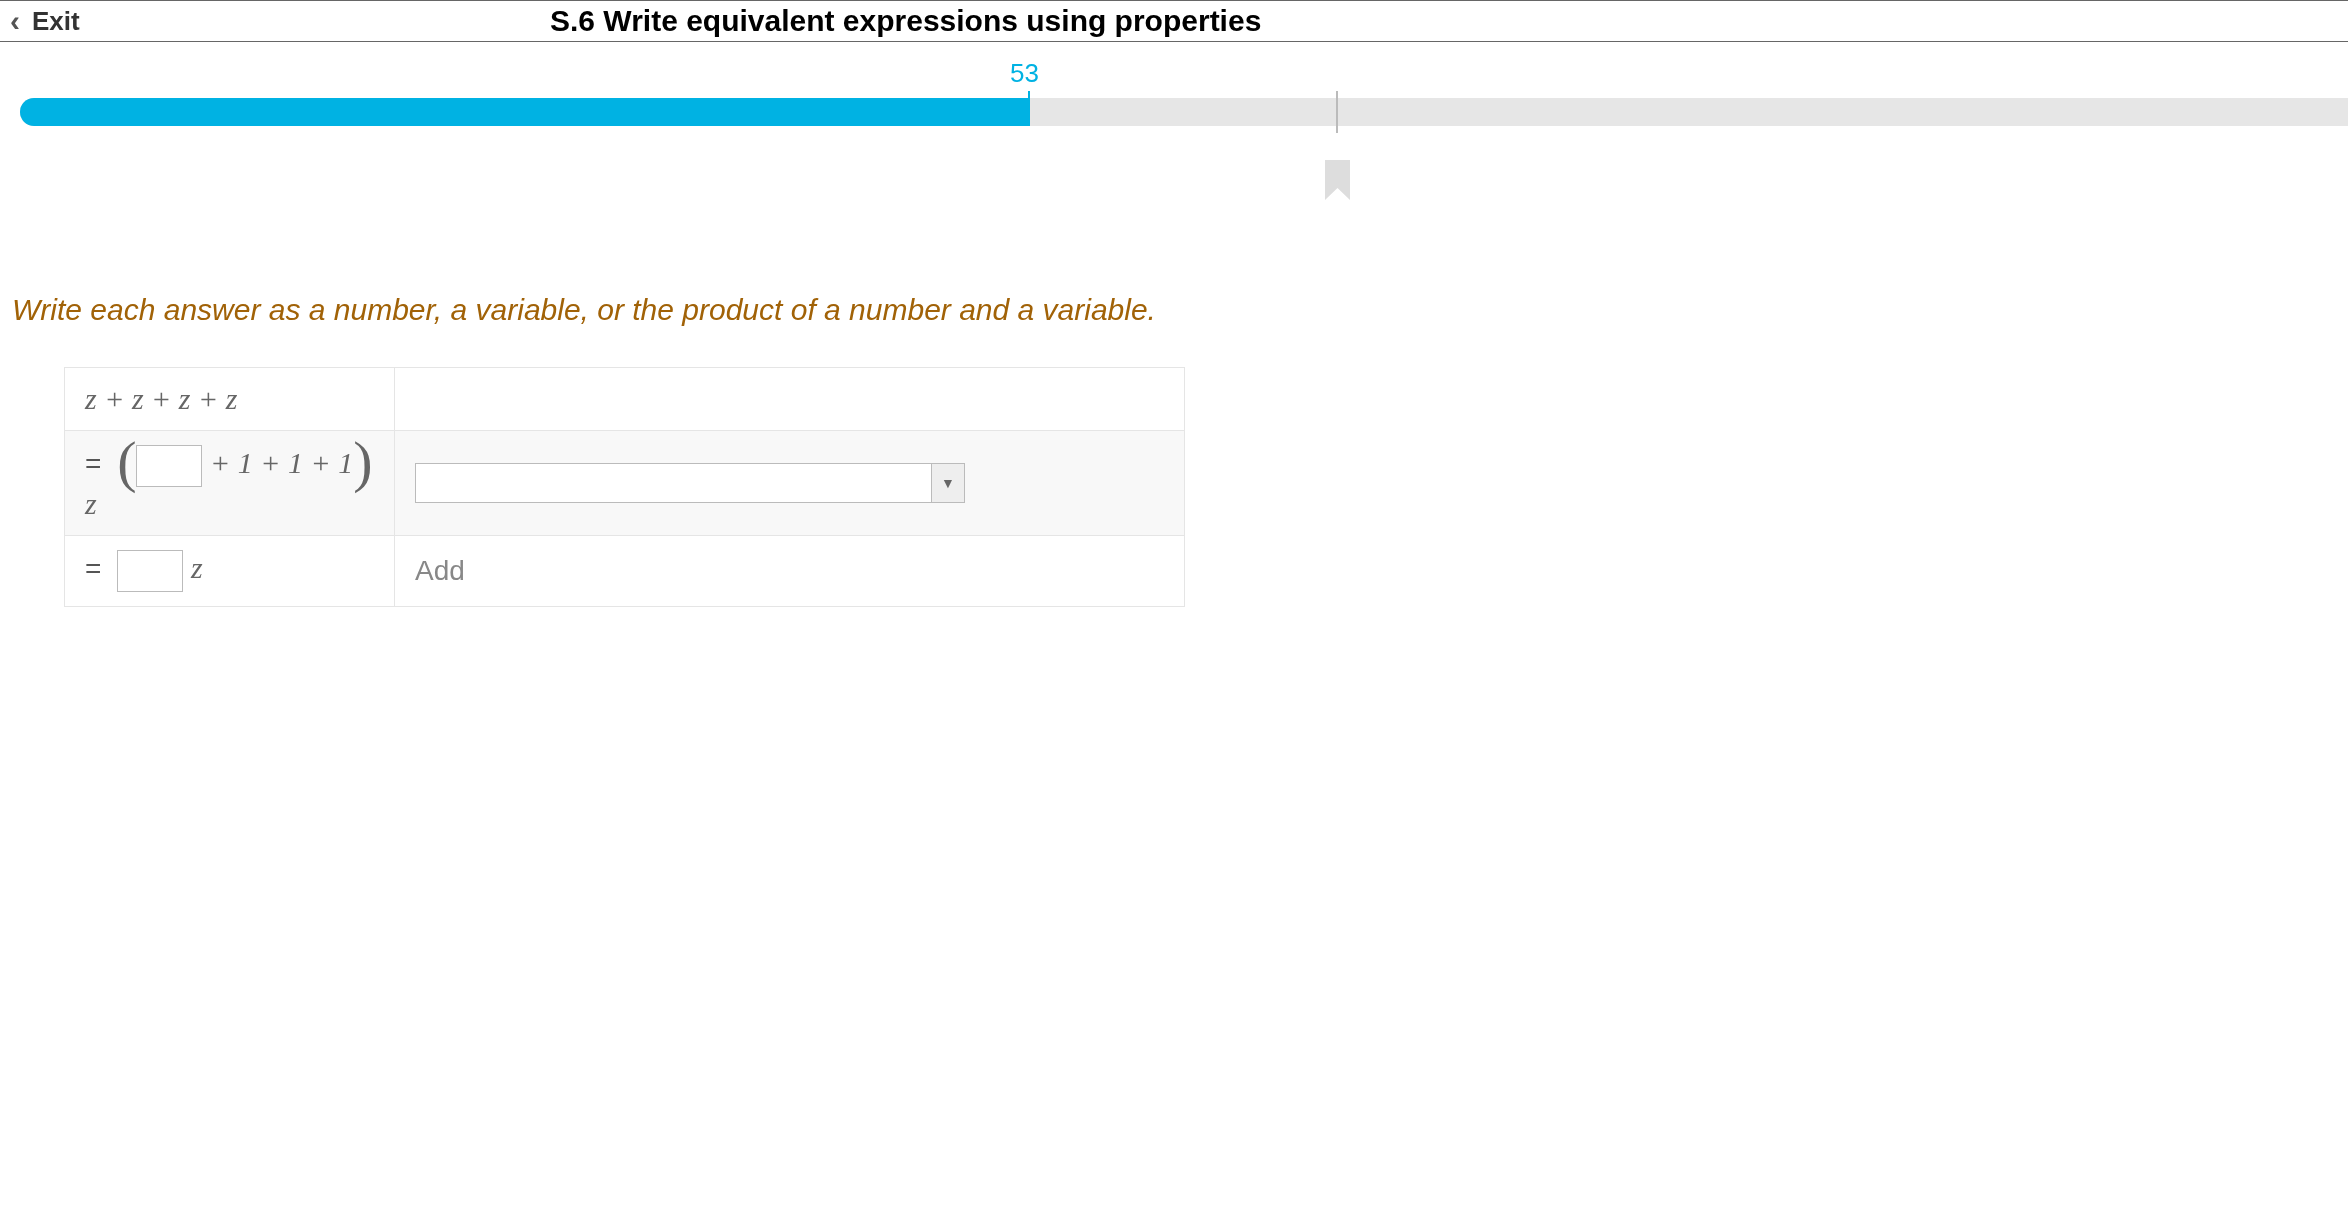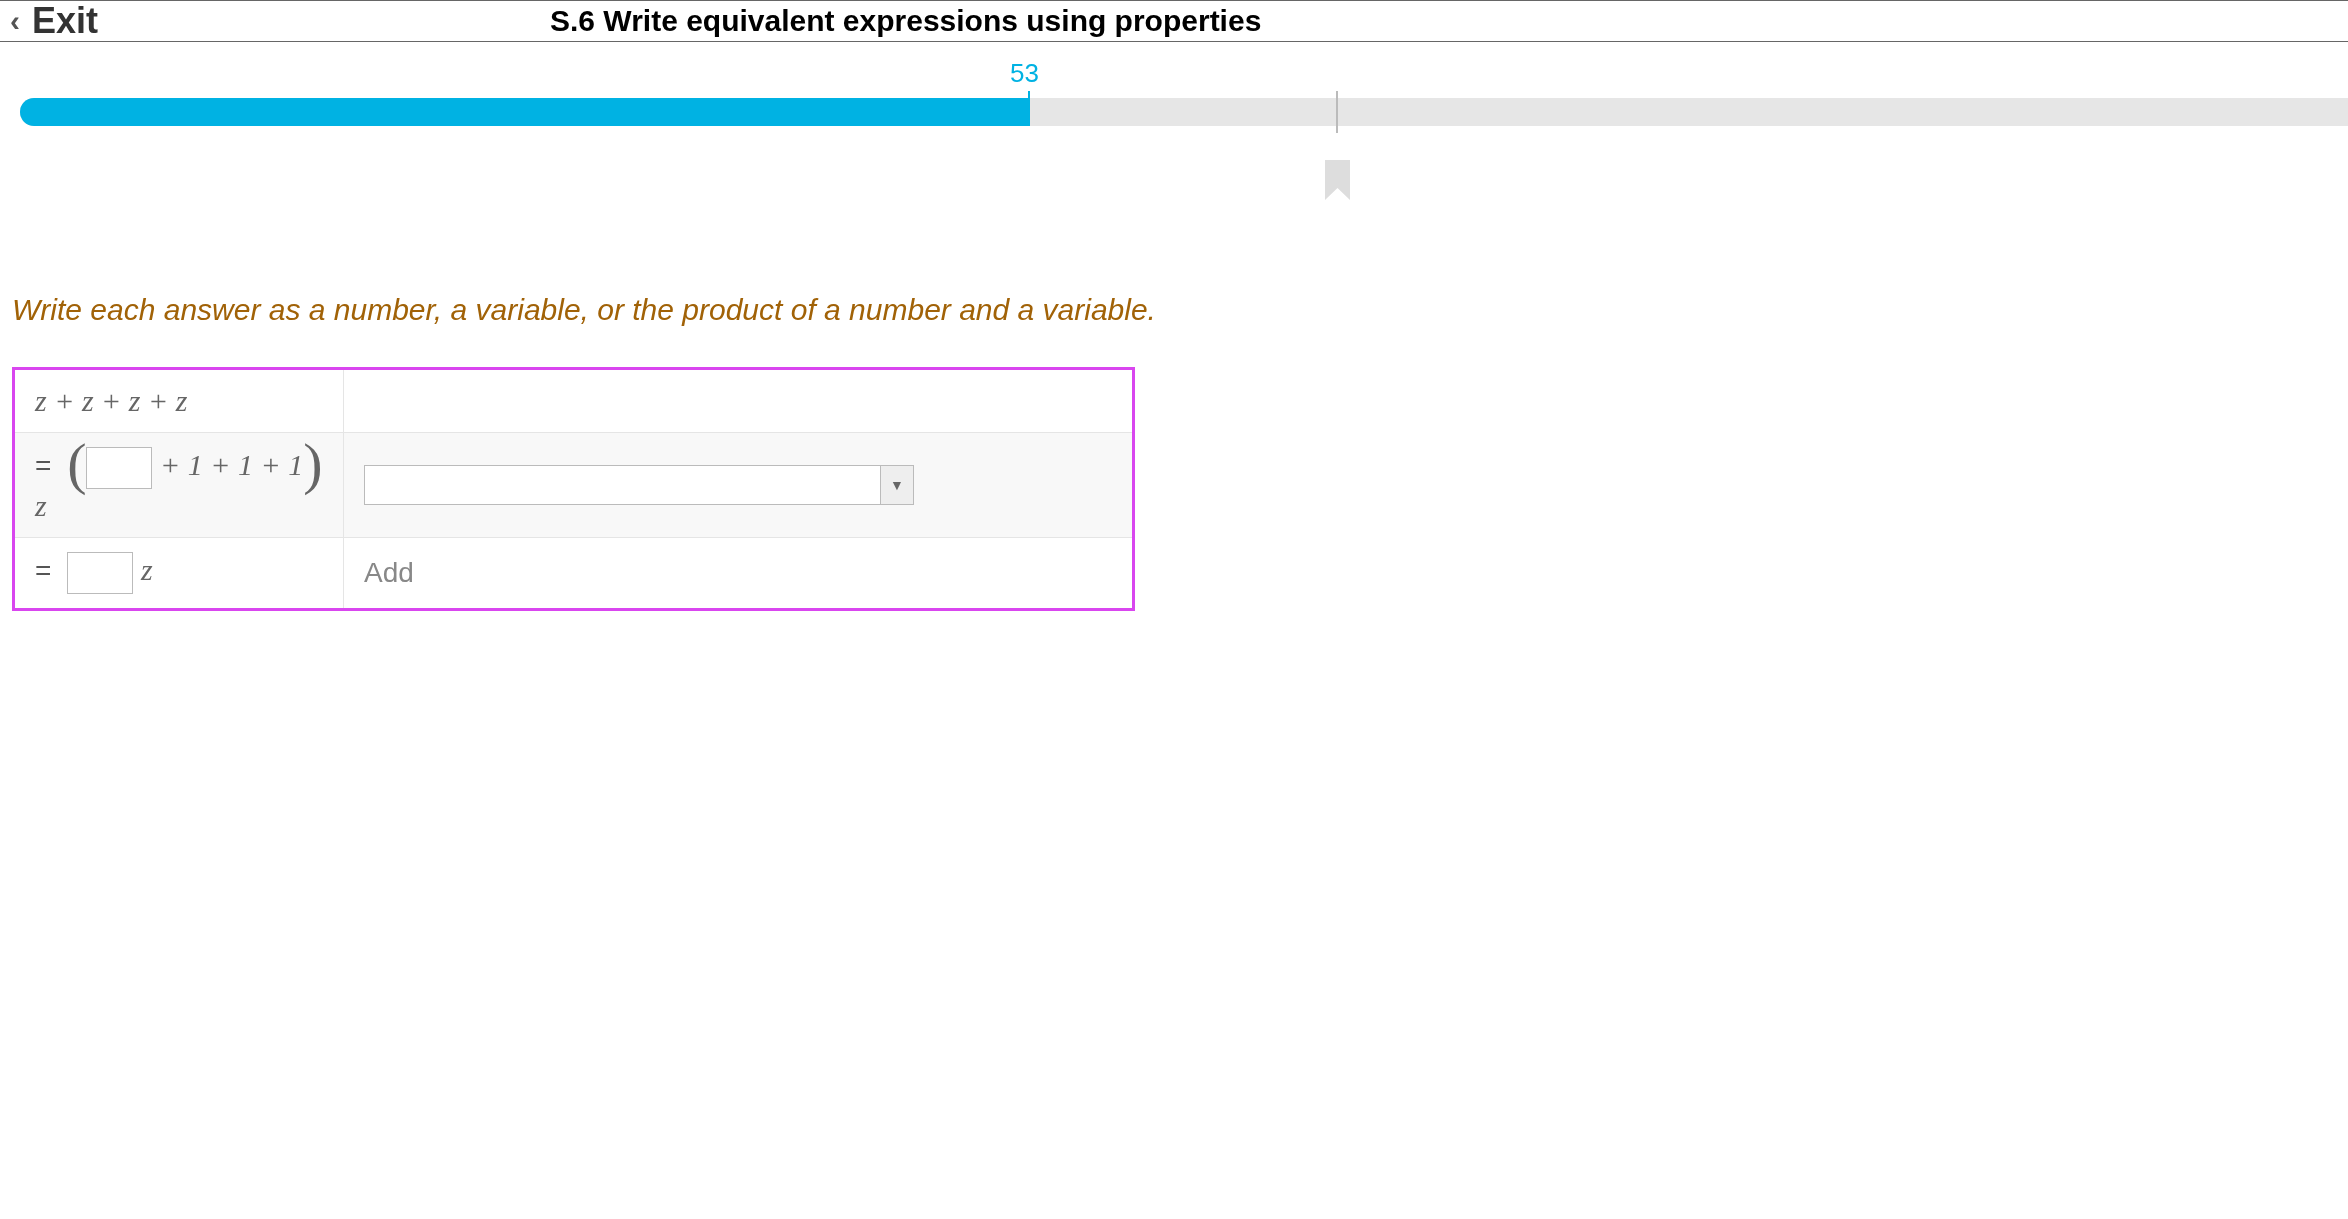--- a/index.html
+++ b/index.html
@@ -27,21 +27,21 @@
     gap: 12px;
     padding-left: 10px;
   }
   .chev {
     font-size: 30px;
     font-weight: bold;
     color: #555;
     line-height: 1;
   }
   .exit-label {
-    font-size: 36px;
+    font-size: 26px;
     font-weight: bold;
     color: #333;
   }
   .title-area {
     position: absolute;
     left: 550px;
     right: 0;
     text-align: left;
   }
   .title-text {
@@ -114,21 +114,22 @@
     color: #333;
     margin-bottom: 30px;
   }
   .instruct2 {
     font-size: 30px;
     font-style: italic;
     color: #a16207;
     margin-bottom: 40px;
   }
   .work-table {
-    border: 3px solid #d946ef;
+    margin-left: 52px;
+    border: 1px solid #d946ef;
     border-collapse: collapse;
     font-size: 28px;
     color: #555;
   }
   .work-table tr { }
   .work-table td {
     border: 1px solid #e5e5e5;
     padding: 14px 20px;
     vertical-align: middle;
   }

